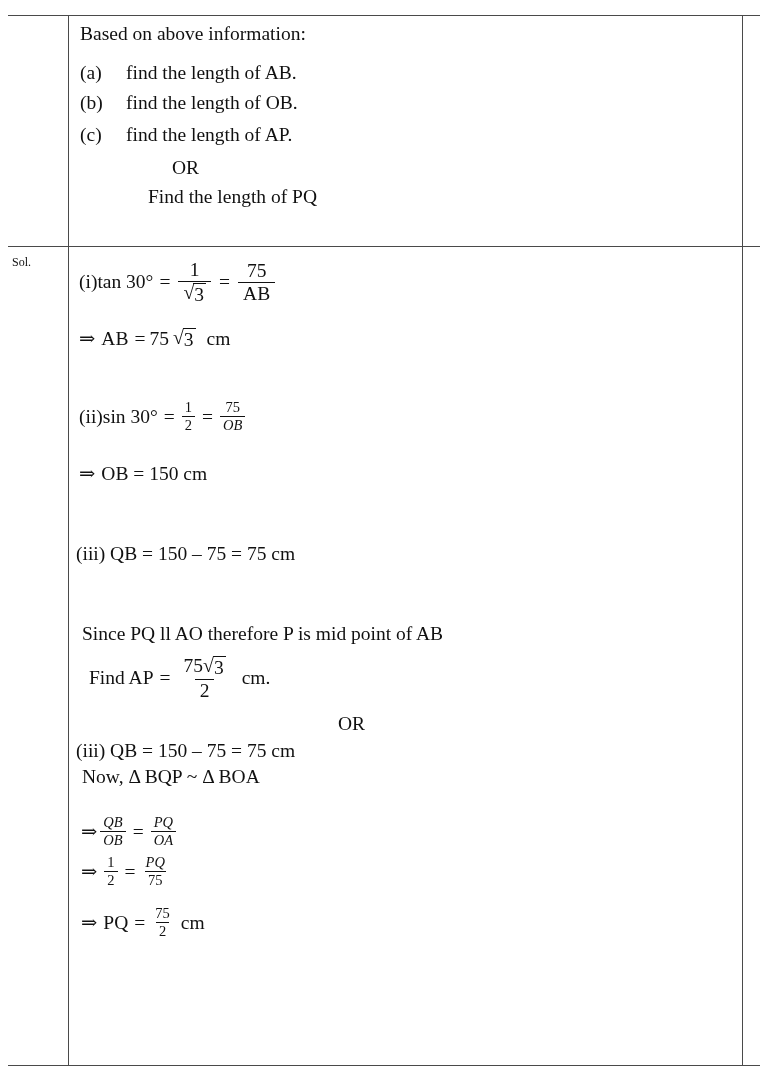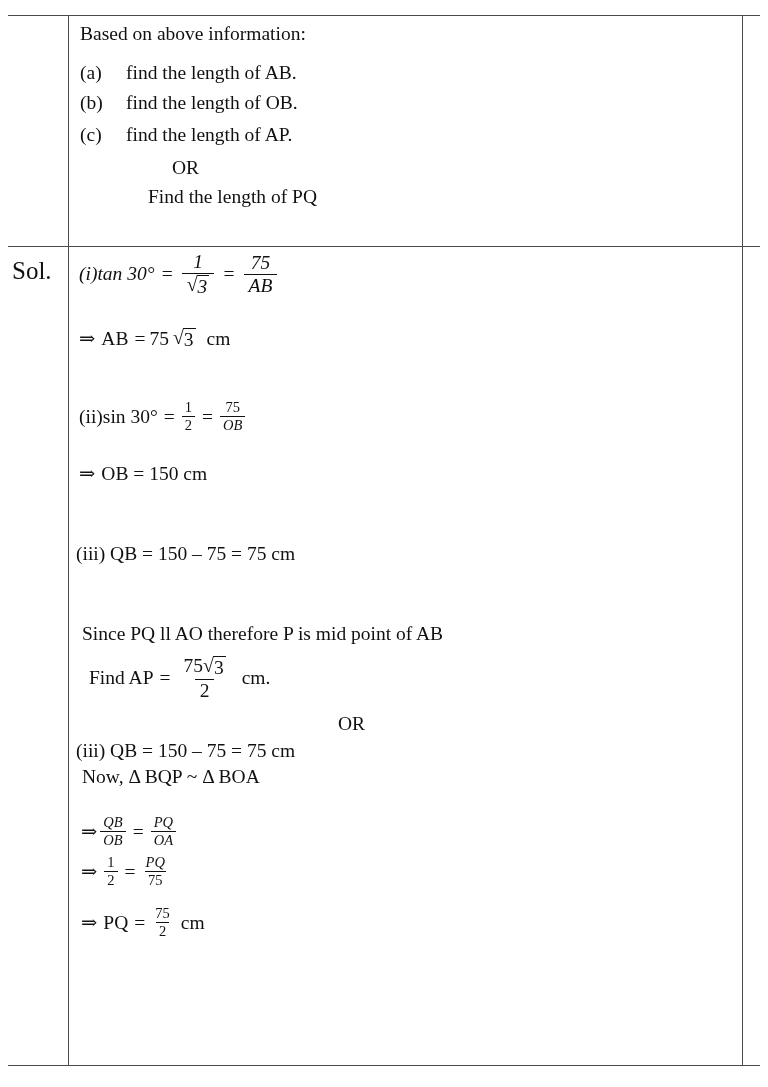--- a/index.html
+++ b/index.html
@@ -45,21 +45,21 @@
   
   .cell {
     position: absolute;
     font-size: 19.5px;
     line-height: 1.28;
     white-space: nowrap;
   }
   .label-sol {
     left: 12px;
     top: 255px;
-    font-size: 25px;
+    font-size: 12px;
   }
 
   
   .q-intro { left: 80px; top: 22px; }
   .q-list  { position: absolute; left: 80px; top: 62px; }
   .q-row {
     display: flex;
     align-items: baseline;
     font-size: 19.5px;
     white-space: nowrap;
@@ -117,21 +117,21 @@
     line-height: 1;
   }
   .radical .sign { font-size: 1.02em; }
   .radical .rad-body {
     border-top: 1.4px solid #111111;
     padding: 1px 2px 0 1px;
     margin-left: -1px;
   }
 
   
-  .s-tan   { left: 76px;  top: 252px; font-style: italic; }
+  .s-tan   { left: 76px;  top: 260px; }
   .s-ab    { left: 76px;  top: 327px; }
   .s-sin   { left: 76px;  top: 400px; justify-content: center; }
   .s-ob    { left: 76px;  top: 462px; }
   .s-qb1   { left: 76px;  top: 542px; }
   .s-qmid  { left: 150px; top: 568px; }
   .s-since { left: 82px;  top: 622px; }
   .s-hence { left: 86px;  top: 656px; }
   .s-or2   { left: 338px; top: 712px; }
   .s-qb2   { left: 76px;  top: 739px; }
   .s-now   { left: 82px;  top: 765px; }

